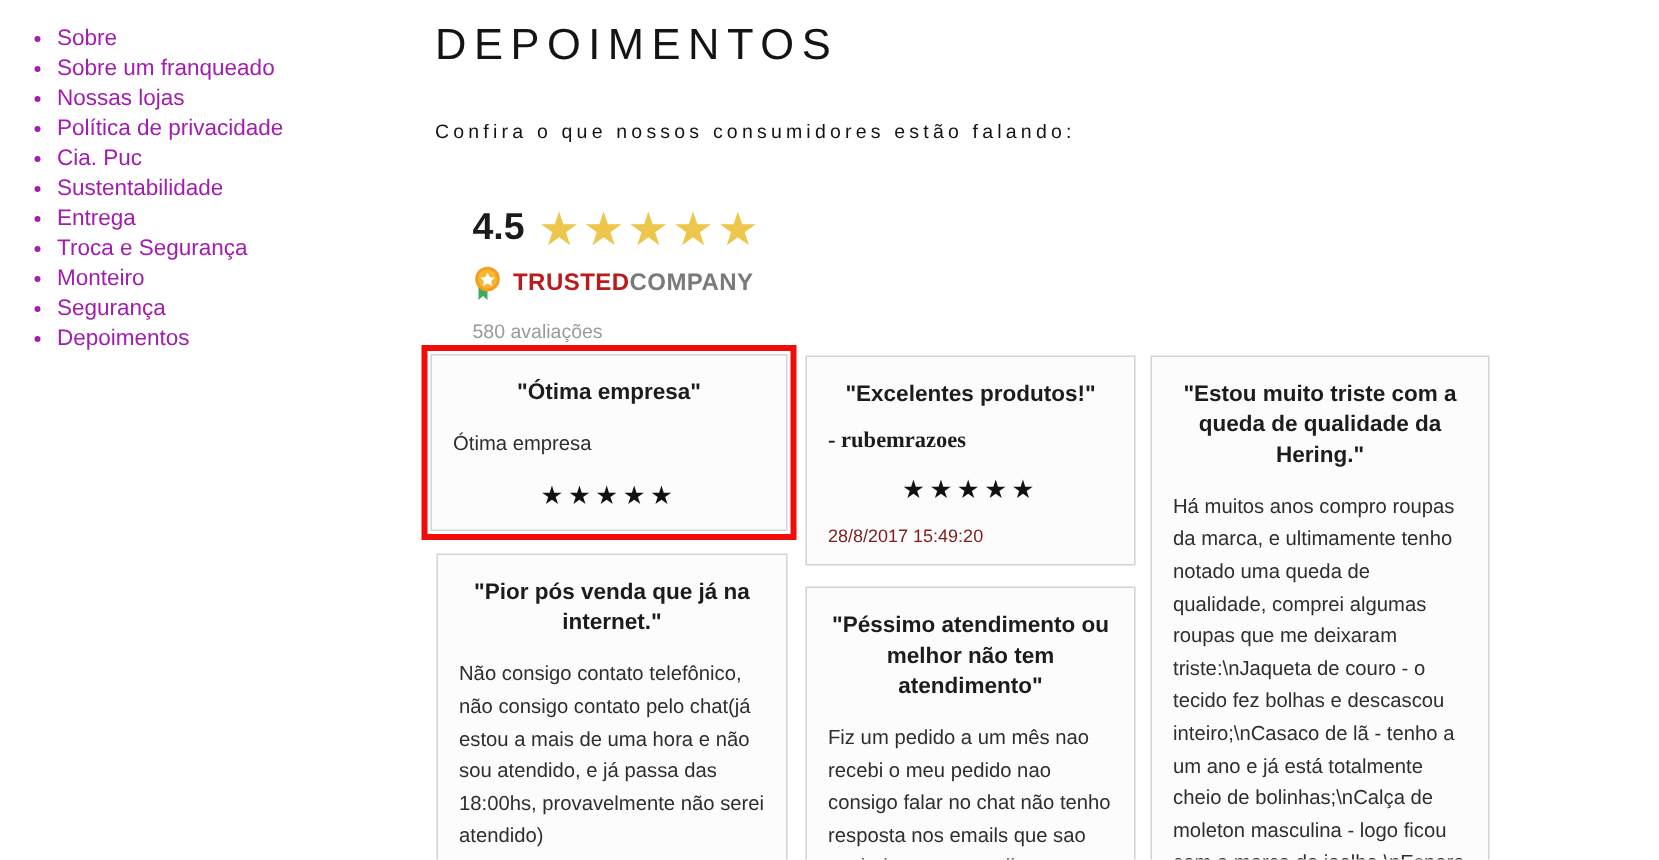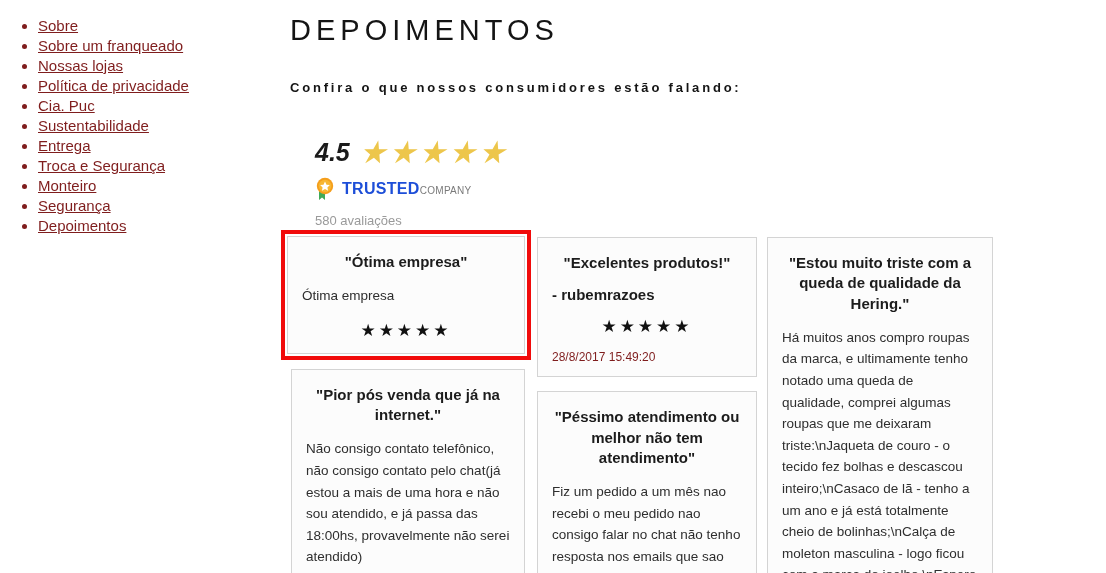--- a/index.html
+++ b/index.html
@@ -11,55 +11,54 @@
     font-family: "Liberation Sans", sans-serif;
     color: #222;
   }
 
   
   .sidebar { position: absolute; top: 16px; left: 18px; width: 255px; }
   .sidebar ul { list-style: disc; padding-left: 20px; }
   .sidebar li {
     font-size: 15px;
     line-height: 20px;
-    color: #7f1d1d;
+    color: #a21caf;
     cursor: pointer;
-    text-decoration: underline;
   }
 
   
   .main-header { position: absolute; left: 290px; top: 14px; width: 760px; }
   .page-title {
     font-size: 29px;
     font-weight: 500;
     letter-spacing: 5px;
     color: #141414;
   }
   .subtitle {
     margin-top: 33px;
     font-size: 13px;
-    font-weight: 700;
+    font-weight: 400;
     letter-spacing: 2.8px;
     color: #141414;
   }
 
   
   .rating-block { position: absolute; left: 315px; top: 137px; }
-  .rating-row { display: flex; align-items: center; font-style: italic; }
+  .rating-row { display: flex; align-items: flex-start; }
   .score { font-size: 25px; font-weight: 700; color: #1b1b1b; }
   .gold-stars {
     margin-left: 9px;
     font-size: 31px;
     line-height: 1;
     letter-spacing: 2px;
     color: #edc64b;
   }
   .badge-row { display: flex; align-items: center; gap: 7px; margin-top: 9px; cursor: pointer; }
-  .tc-bold { font-size: 16px; font-weight: 700; color: #1d4ed8; letter-spacing: .3px; }
-  .tc-light { font-size: 10px; font-weight: 400; color: #7a7a7a; letter-spacing: .3px; }
+  .tc-bold { font-size: 16px; font-weight: 700; color: #b91c1c; letter-spacing: .3px; }
+  .tc-light { font-size: 16px; font-weight: 700; color: #7a7a7a; letter-spacing: .3px; }
   .review-count { margin-top: 12px; font-size: 13px; color: #9a9a9a; }
 
   
   .col { position: absolute; top: 237px; }
   .col-1 { left: 281px; width: 250px; top: 230px; }
   .col-2 { left: 537px; width: 220px; }
   .col-3 { left: 767px; width: 226px; }
 
   .highlight { border: 4px solid #f10b0b; padding: 2px; }
 
@@ -75,21 +74,21 @@
     line-height: 1.35;
     text-align: center;
     color: #1c1c1c;
   }
   .card-body {
     margin-top: 13px;
     font-size: 13.5px;
     line-height: 1.6;
     color: #2e2e2e;
   }
-  .card-author { margin-top: 13px; font-size: 15px; font-weight: 700; color: #1c1c1c; }
+  .card-author { margin-top: 13px; font-size: 15px; font-weight: 700; color: #1c1c1c; font-family: Liberation Serif, serif; }
   .card-stars {
     margin-top: 13px;
     text-align: center;
     font-size: 17px;
     letter-spacing: 3px;
     color: #111111;
   }
   .card-date { margin-top: 13px; font-size: 12px; color: #7f1d1d; }
 
   .card-secondary { margin: 9px 6px 0 10px; }

